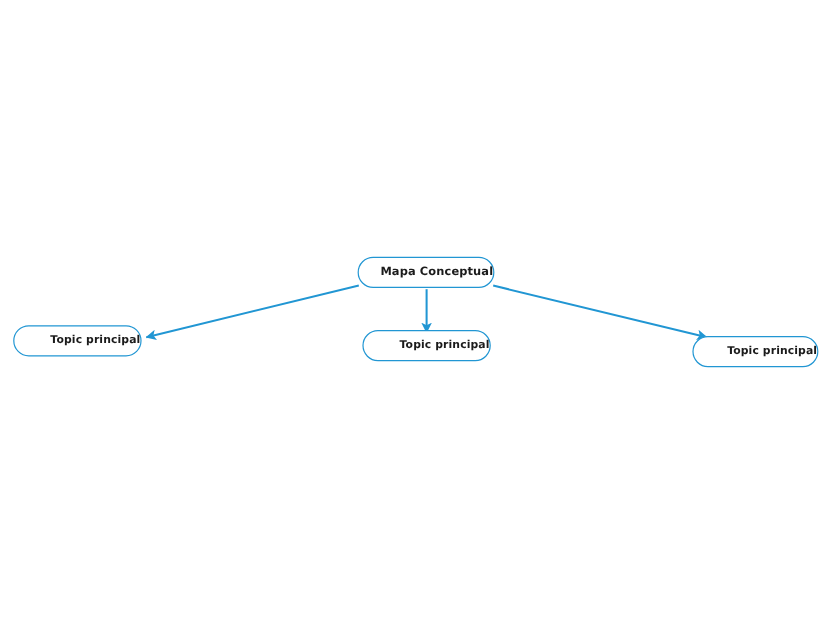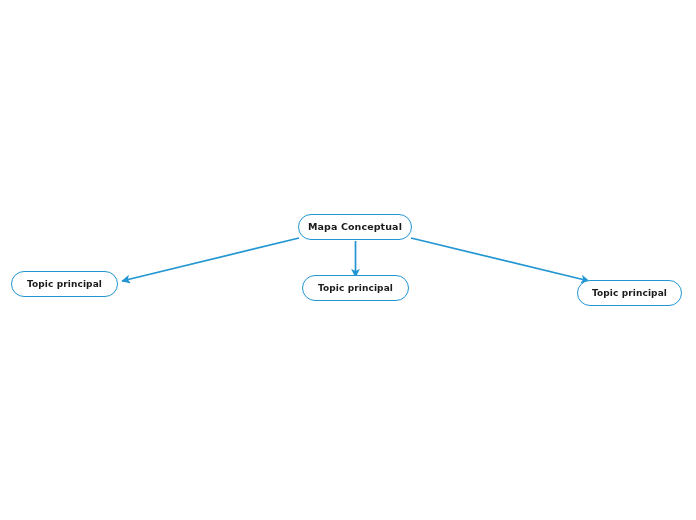--- a/index.html
+++ b/index.html
@@ -25,21 +25,21 @@
     top: 0;
     width: 696px;
     height: 520px;
     pointer-events: none;
   }
   .node {
     position: absolute;
     box-sizing: border-box;
     display: flex;
     align-items: center;
-    justify-content: center;
+    justify-content: flex-end;
     background: #ffffff;
     border: 1.6px solid #2196d3;
     border-radius: 999px;
     color: #1b1b1b;
     font-weight: bold;
     letter-spacing: 0.1px;
     white-space: nowrap;
     z-index: 2;
   }
   .node-label {

